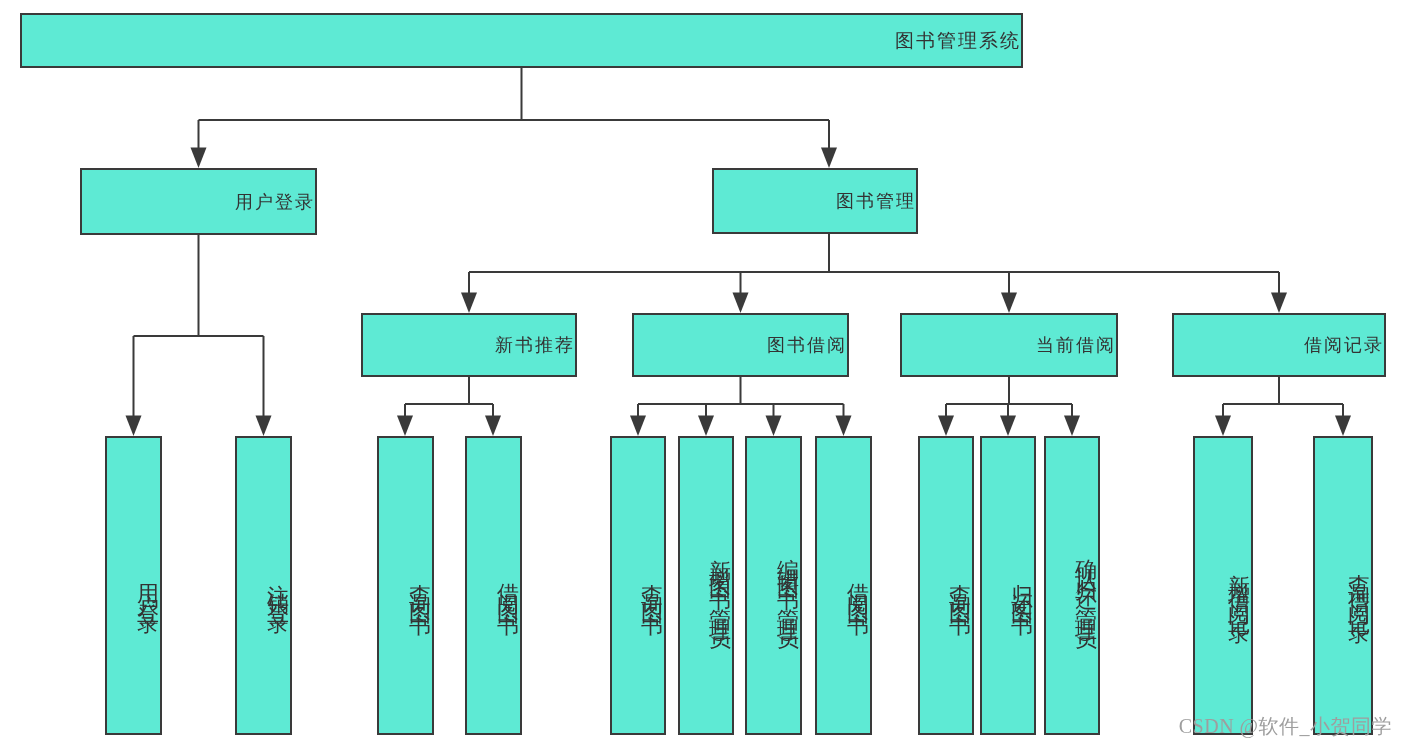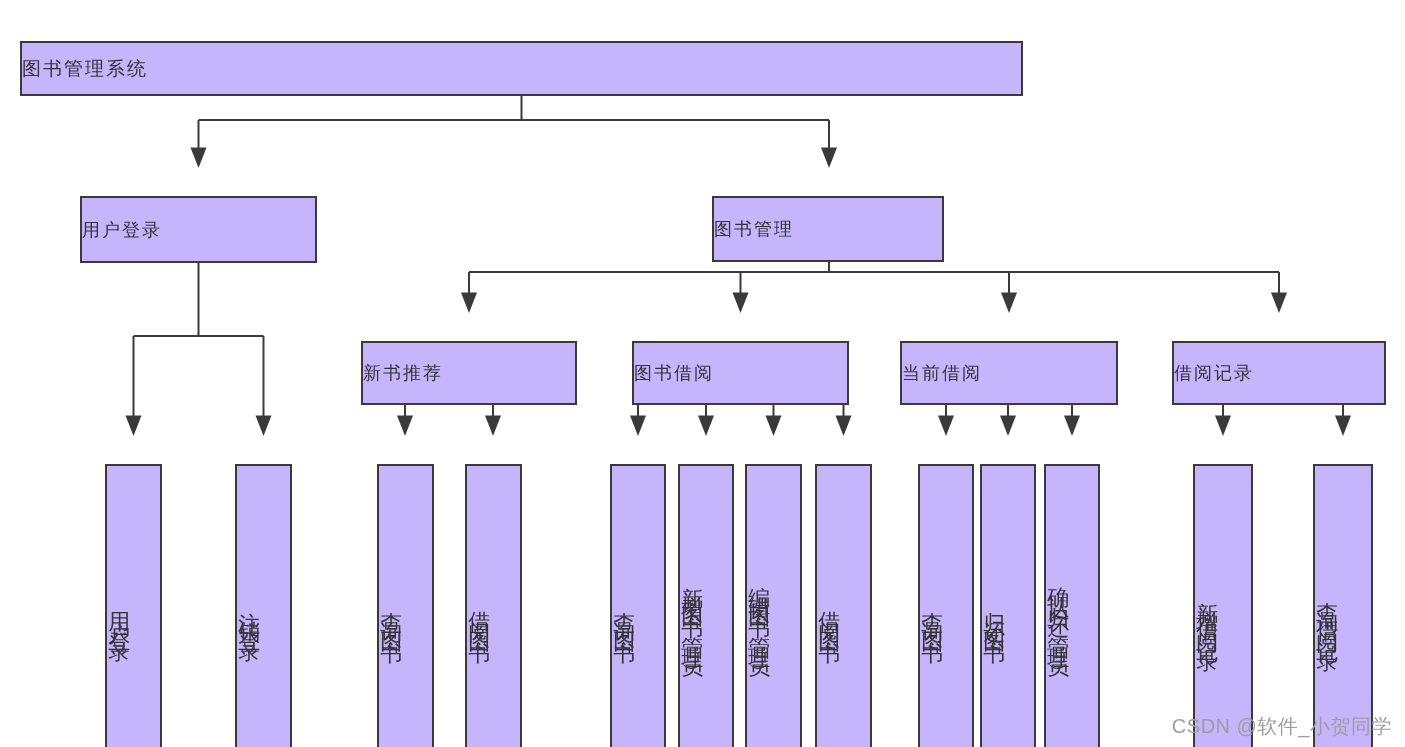--- a/index.html
+++ b/index.html
@@ -8,42 +8,42 @@
     width:1405px;height:747px;
     background:#ffffff;
     font-family:"Liberation Sans", sans-serif;
     overflow:hidden;
   }
   .wires{position:absolute;left:0;top:0;}
   .node{
     position:absolute;
     box-sizing:border-box;
     border:2px solid #3a3a3a;
-    background:#c4b5fd;
-    display:flex;align-items:center;justify-content:flex-start;
+    background:#5eead4;
+    display:flex;align-items:center;justify-content:flex-end;
     color:#333333;
-    margin-top:28px;
   }
   .hlabel{font-size:18px;letter-spacing:2px;white-space:nowrap;}
   .root-label{font-size:19px;letter-spacing:2px;white-space:nowrap;}
   .vlabel{
     writing-mode:vertical-rl;
     text-orientation:mixed;
     font-size:22px;
     line-height:1.1;
     letter-spacing:10px;
     color:#333333;
   }
   .watermark{
     position:absolute;
     right:13px;bottom:7px;
     font-size:20px;
     letter-spacing:0.5px;
     color:#9e9e9e;
     white-space:nowrap;
+    font-family:Liberation Serif, serif;
   }
 </style>
 </head>
 <body>
 
 <div class="canvas">
 
   <svg class="wires" width="1405" height="747" viewBox="0 0 1405 747" aria-hidden="true">
     <path fill="none" stroke="#3a3a3a" stroke-width="2" d="
       M521.5 68 V120 M198.5 120 H829 M198.5 120 V150 M829 120 V150
@@ -76,21 +76,21 @@
     </g>
   </svg>
 
   <div class="node" style="left:20px;top:13px;width:1003px;height:55px">
     <span class="root-label">图书管理系统</span>
   </div>
 
   <div class="node" style="left:80px;top:168px;width:237px;height:67px">
     <span class="hlabel">用户登录</span>
   </div>
-  <div class="node" style="left:712px;top:168px;width:232px;height:66px">
+  <div class="node" style="left:712px;top:168px;width:206px;height:66px">
     <span class="hlabel">图书管理</span>
   </div>
 
   <div class="node" style="left:632px;top:313px;width:217px;height:64px">
     <span class="hlabel">图书借阅</span>
   </div>
   <div class="node" style="left:361px;top:313px;width:216px;height:64px">
     <span class="hlabel">新书推荐</span>
   </div>
   <div class="node" style="left:1172px;top:313px;width:214px;height:64px">

